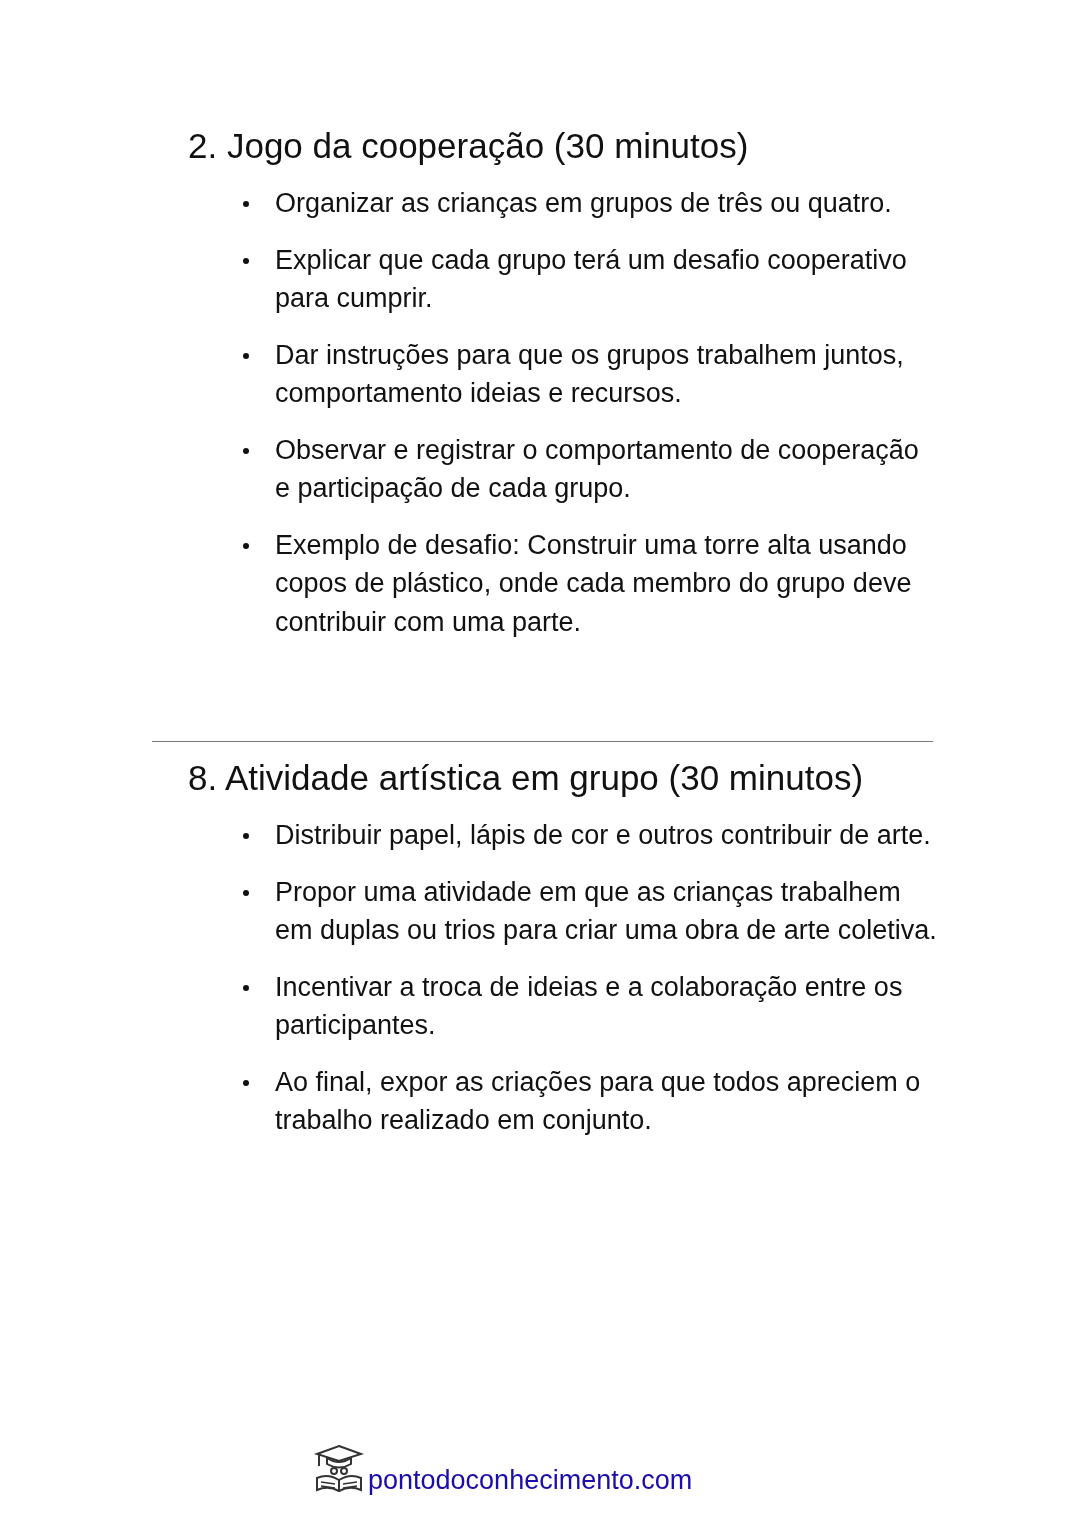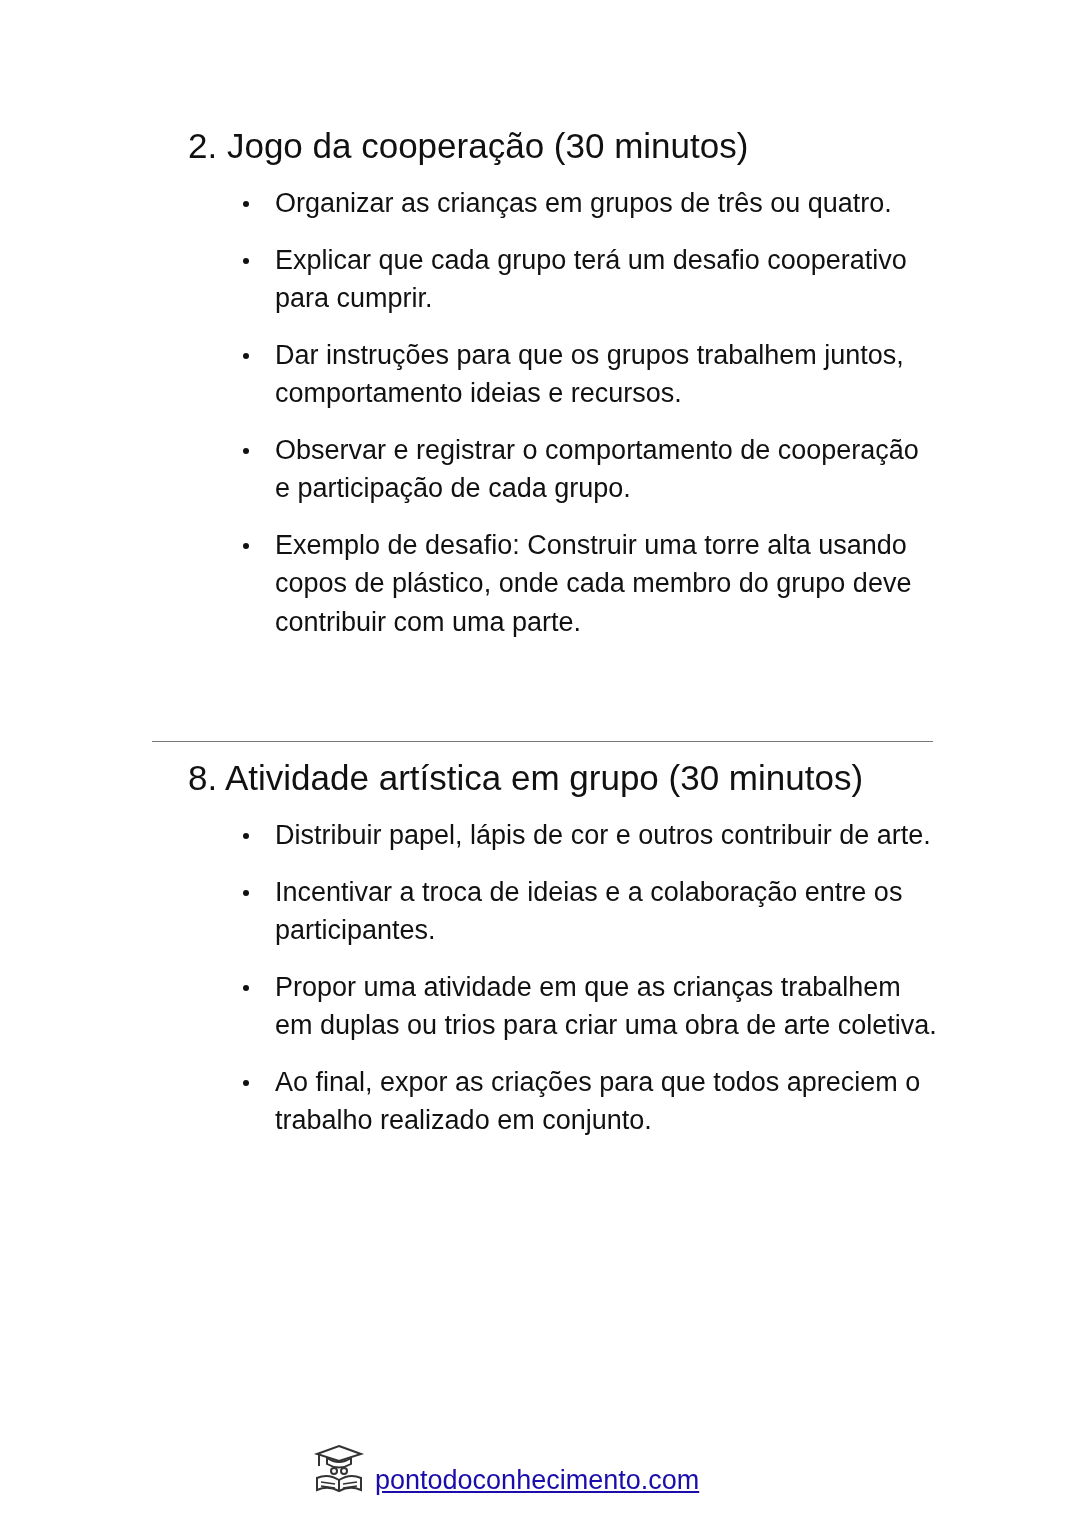--- a/index.html
+++ b/index.html
@@ -3,41 +3,41 @@
 <meta charset="utf-8">
 <style>
   html,body{margin:0;padding:0;background:#fff;}
   body{width:1086px;height:1536px;position:relative;font-family:"Liberation Sans",sans-serif;color:#111;overflow:hidden;}
   .sec-title{position:absolute;left:188px;font-size:35px;line-height:38px;}
   .bullets{position:absolute;left:241px;width:700px;margin:0;padding:0;list-style:none;}
   .bullets li{position:relative;padding-left:34px;font-size:27px;line-height:38.5px;margin-bottom:18px;}
   .bullets li .dot{position:absolute;left:2px;top:17px;width:6px;height:6px;border-radius:50%;background:#111;}
   .rule{position:absolute;left:152px;top:741px;width:781px;height:0;border-top:1.5px solid #777;}
   .footer{position:absolute;left:313px;top:1444px;display:flex;align-items:flex-end;}
-  .footer a{color:#1a0dab;font-size:27px;text-decoration:underline;line-height:32px;margin-left:10px;}
+  .footer a{color:#1a0dab;font-size:27px;line-height:32px;margin-left:3px;}
 </style>
 </head>
 <body>
 
 <div class="sec-title" style="top:127px;">2. Jogo da cooperação (30 minutos)</div>
 <ul class="bullets" style="top:184px;">
   <li><span class="dot"></span><span>Organizar as crianças em grupos de três ou quatro.</span></li>
   <li><span class="dot"></span><span>Explicar que cada grupo terá um desafio cooperativo para cumprir.</span></li>
   <li><span class="dot"></span><span>Dar instruções para que os grupos trabalhem juntos, comportamento ideias e recursos.</span></li>
   <li><span class="dot"></span><span>Observar e registrar o comportamento de cooperação e participação de cada grupo.</span></li>
   <li><span class="dot"></span><span>Exemplo de desafio: Construir uma torre alta usando copos de plástico, onde cada membro do grupo deve contribuir com uma parte.</span></li>
 </ul>
 
 <div class="rule"></div>
 
 <div class="sec-title" style="top:759px;">8. Atividade artística em grupo (30 minutos)</div>
 <ul class="bullets" style="top:816px;">
   <li><span class="dot"></span><span>Distribuir papel, lápis de cor e outros contribuir de arte.</span></li>
+  <li><span class="dot"></span><span>Propor uma atividade em que as crianças trabalhem em duplas ou trios para criar uma obra de arte coletiva.</span></li>
   <li><span class="dot"></span><span>Incentivar a troca de ideias e a colaboração entre os participantes.</span></li>
-  <li><span class="dot"></span><span>Propor uma atividade em que as crianças trabalhem em duplas ou trios para criar uma obra de arte coletiva.</span></li>
   <li><span class="dot"></span><span>Ao final, expor as criações para que todos apreciem o trabalho realizado em conjunto.</span></li>
 </ul>
 
 <div class="footer">
   <span>
     <svg width="52" height="48" viewBox="0 0 52 48">
       <polygon points="26,2 48,10 26,17 4,10" fill="none" stroke="#333" stroke-width="2"></polygon>
       <line x1="6" y1="11" x2="6" y2="22" stroke="#333" stroke-width="2"></line>
       <path d="M14 14 Q26 22 38 14 L38 20 Q26 27 14 20 Z" fill="none" stroke="#333" stroke-width="2"></path>
       <circle cx="21" cy="27" r="3" fill="none" stroke="#333" stroke-width="2"></circle>

